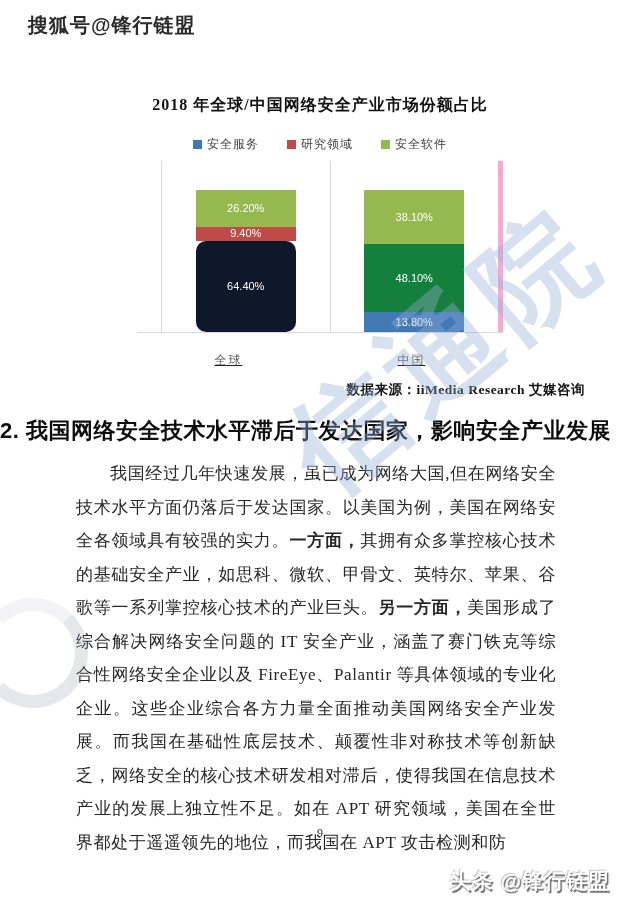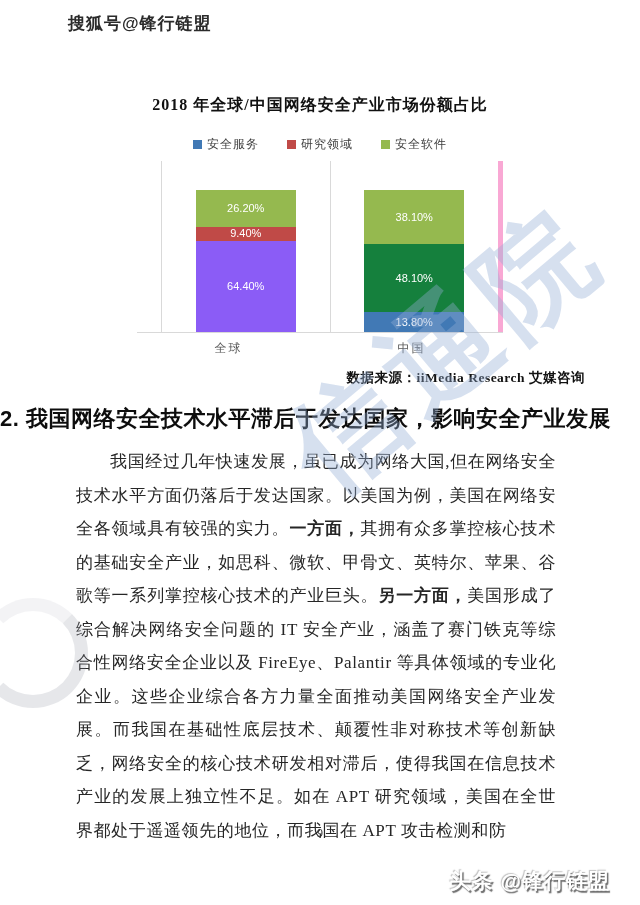--- a/index.html
+++ b/index.html
@@ -3,24 +3,23 @@
 <meta charset="utf-8">
 <style>
   * { margin: 0; padding: 0; box-sizing: border-box; }
   html, body { width: 640px; height: 905px; background: #ffffff; overflow: hidden; }
   body { position: relative; font-family: "Liberation Serif", "DejaVu Serif", serif; color: #1f1f1f; }
 
   
   .stamp-top {
     position: absolute; top: 12px; left: 28px;
     font-family: "Liberation Sans", sans-serif;
-    font-size: 17px; font-weight: 700; letter-spacing: 1px;
+    font-size: 20px; font-weight: 700; letter-spacing: 1px;
     color: #2b2b2b; text-shadow: 1px 1px 0 rgba(255,255,255,.9);
     z-index: 5;
-    margin-left: 40px;
   }
   .stamp-bottom {
     position: absolute; bottom: 10px; right: 30px;
     font-family: "Liberation Sans", sans-serif;
     font-size: 21px; font-weight: 700; letter-spacing: 1px;
     color: #ffffff;
     text-shadow: 1.5px 1.5px 1px rgba(60,60,60,.75), -1px -1px 1px rgba(120,120,120,.45);
     z-index: 5;
   }
 
@@ -66,21 +65,21 @@
     flex: 1; border-left: 1px solid #d9d9d9;
     display: flex; align-items: flex-end; justify-content: center;
   }
   .panel:last-child { border-right: 5px solid #f9a8d4; }
   .bar { width: 100px; display: flex; flex-direction: column; }
   .seg {
     display: flex; align-items: center; justify-content: center;
     color: #ffffff; font-family: "Liberation Sans", sans-serif;
     font-size: 11px; line-height: 11px; overflow: visible;
   }
-  .cats { width: 366px; margin: 0 auto; display: flex; }
+  .cats { width: 366px; margin: 12px auto; display: flex; text-decoration: underline; }
   .cat { flex: 1; text-align: center; font-size: 12px; color: #595959; padding-top: 7px; letter-spacing: 2px; }
 
   .source {
     margin: 12px 55px 0 0; text-align: right;
     font-size: 13.5px; font-weight: 700; color: #111; letter-spacing: 0.5px;
   }
 
   .heading {
     margin-top: 17px; text-align: left;
     font-family: "Liberation Sans", sans-serif;
@@ -126,21 +125,21 @@
         <em>安全软件</em>
       </span>
     </div>
 
   <div class="chart">
 
   <div class="panel">
         <div class="bar">
           <div class="seg" style="height: 37.204px; background: rgb(149, 185, 79); color: rgb(255, 255, 255);">26.20%</div>
           <div class="seg" style="height: 13.348px; background: rgb(192, 74, 71); color: rgb(255, 255, 255);">9.40%</div>
-          <div class="seg" style="height: 91.448px; background: #8b5cf6; color: rgb(255, 255, 255);">64.40%</div>
+          <div class="seg" style="height: 91.448px; background: #0f172a; color: rgb(255, 255, 255); border-radius: 10px;">64.40%</div>
         </div>
       </div>
       <div class="panel">
         <div class="bar">
           <div class="seg" style="height: 54.102px; background: rgb(149, 185, 79); color: rgb(255, 255, 255);">38.10%</div>
           <div class="seg" style="height: 68.302px; background: #15803d; color: rgb(255, 255, 255);">48.10%</div>
           <div class="seg" style="height: 19.596px; background: rgb(65, 121, 181); color: rgb(255, 255, 255);">13.80%</div>
         </div>
       </div>
     </div>

